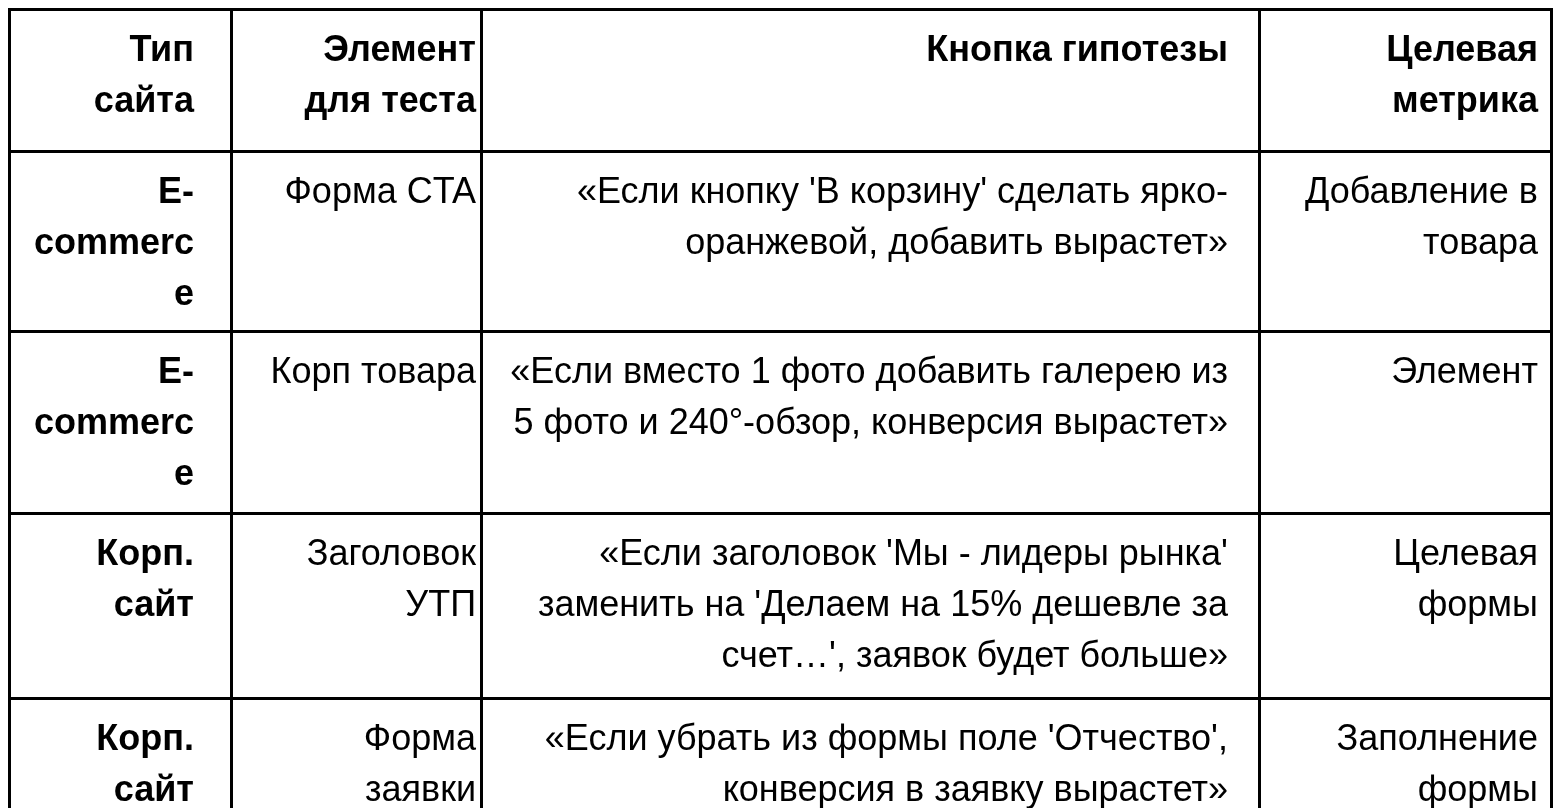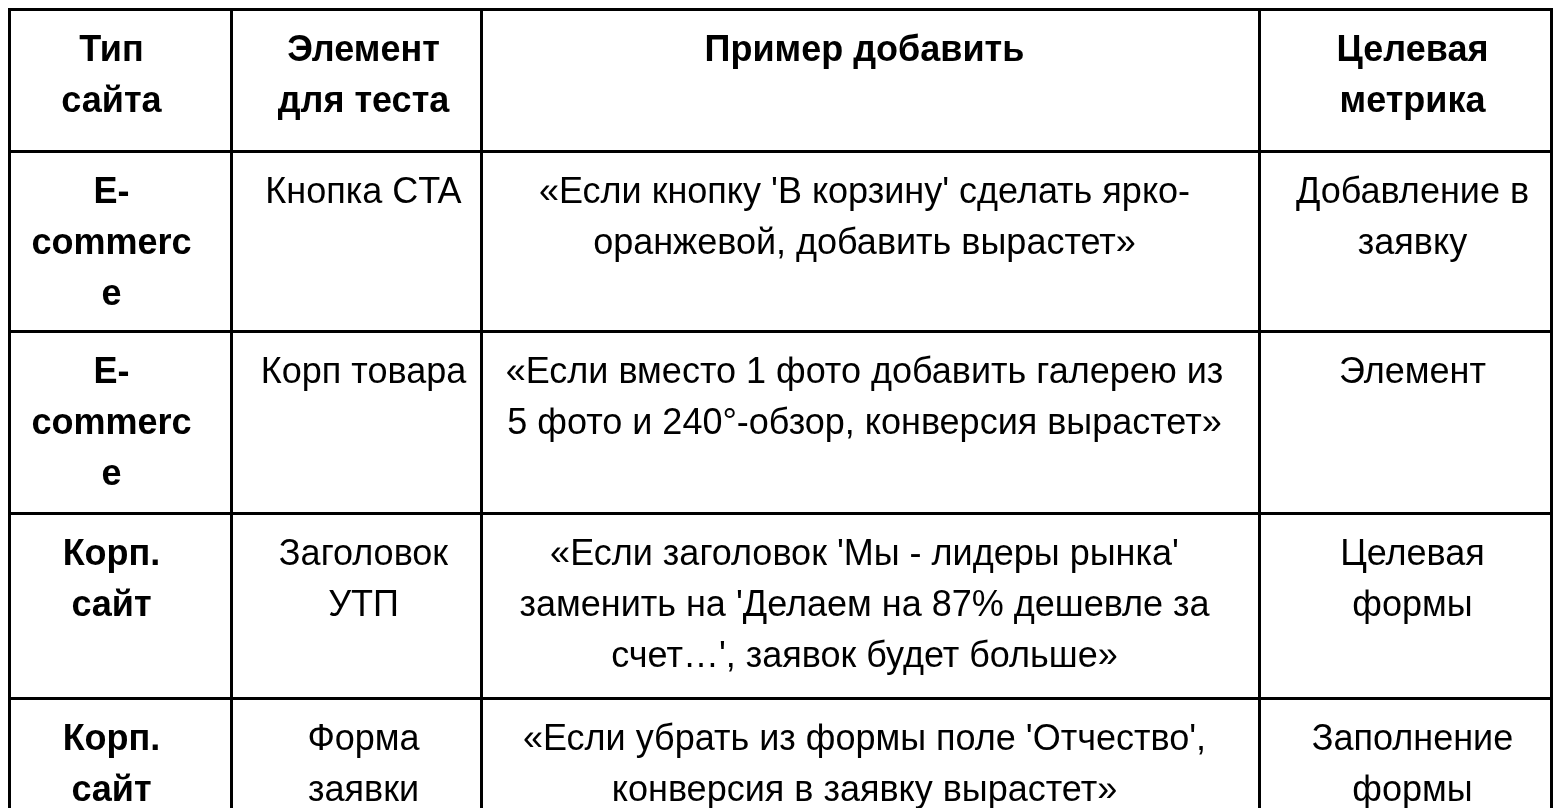--- a/index.html
+++ b/index.html
@@ -23,33 +23,33 @@
   col.c-element { width: 250px; }
   col.c-hypo    { width: 778px; }
   col.c-metric  { width: 292px; }
 
   th, td {
     border: 3px solid #000000;
     background: #ffffff;
     color: #000000;
     font-size: 36px;
     line-height: 51px;
-    text-align: center;
+    text-align: right;
     vertical-align: top;
     padding: 12px 18px 12px 18px;
     overflow-wrap: break-word;
     word-wrap: break-word;
   }
   th { font-weight: bold; }
 
   
   th.col-site, td.col-site     { padding-right: 36px; font-weight: bold; }
   th.col-element, td.col-element { padding-right: 4px; }
   th.col-hypo, td.col-hypo     { padding-right: 30px; }
-  th.col-metric, td.col-metric { padding-right: 4px; }
+  th.col-metric, td.col-metric { padding-right: 12px; }
 
   tr.row-header { height: 142px; }
   tr.row-0 { height: 140px; }
   tr.row-1 { height: 182px; }
   tr.row-2 { height: 185px; }
   tr.row-3 { height: 140px; }
 </style>
 </head>
 <body>
 
@@ -57,41 +57,41 @@
   <colgroup>
     <col class="c-site">
     <col class="c-element">
     <col class="c-hypo">
     <col class="c-metric">
   </colgroup>
   <thead>
     <tr class="row-header">
       <th class="col-site" scope="col">Тип сайта</th>
       <th class="col-element" scope="col">Элемент для теста</th>
-      <th class="col-hypo" scope="col">Пример добавить</th>
+      <th class="col-hypo" scope="col">Кнопка гипотезы</th>
       <th class="col-metric" scope="col">Целевая метрика</th>
     </tr>
   </thead>
   <tbody>
     <tr class="row-0">
       <td class="col-site">E-commerce</td>
-      <td class="col-element">Кнопка CTA</td>
+      <td class="col-element">Форма CTA</td>
       <td class="col-hypo">«Если кнопку 'В корзину' сделать ярко-оранжевой, добавить вырастет»</td>
-      <td class="col-metric">Добавление в заявку</td>
+      <td class="col-metric">Добавление в товара</td>
     </tr>
     <tr class="row-1">
       <td class="col-site">E-commerce</td>
       <td class="col-element">Корп товара</td>
       <td class="col-hypo">«Если вместо 1 фото добавить галерею из 5 фото и 240°-обзор, конверсия вырастет»</td>
       <td class="col-metric">Элемент</td>
     </tr>
     <tr class="row-2">
       <td class="col-site">Корп. сайт</td>
       <td class="col-element">Заголовок УТП</td>
-      <td class="col-hypo">«Если заголовок 'Мы - лидеры рынка' заменить на 'Делаем на 87% дешевле за счет…', заявок будет больше»</td>
+      <td class="col-hypo">«Если заголовок 'Мы - лидеры рынка' заменить на 'Делаем на 15% дешевле за счет…', заявок будет больше»</td>
       <td class="col-metric">Целевая формы</td>
     </tr>
     <tr class="row-3">
       <td class="col-site">Корп. сайт</td>
       <td class="col-element">Форма заявки</td>
       <td class="col-hypo">«Если убрать из формы поле 'Отчество', конверсия в заявку вырастет»</td>
       <td class="col-metric">Заполнение формы</td>
     </tr>
   </tbody>
 </table>

